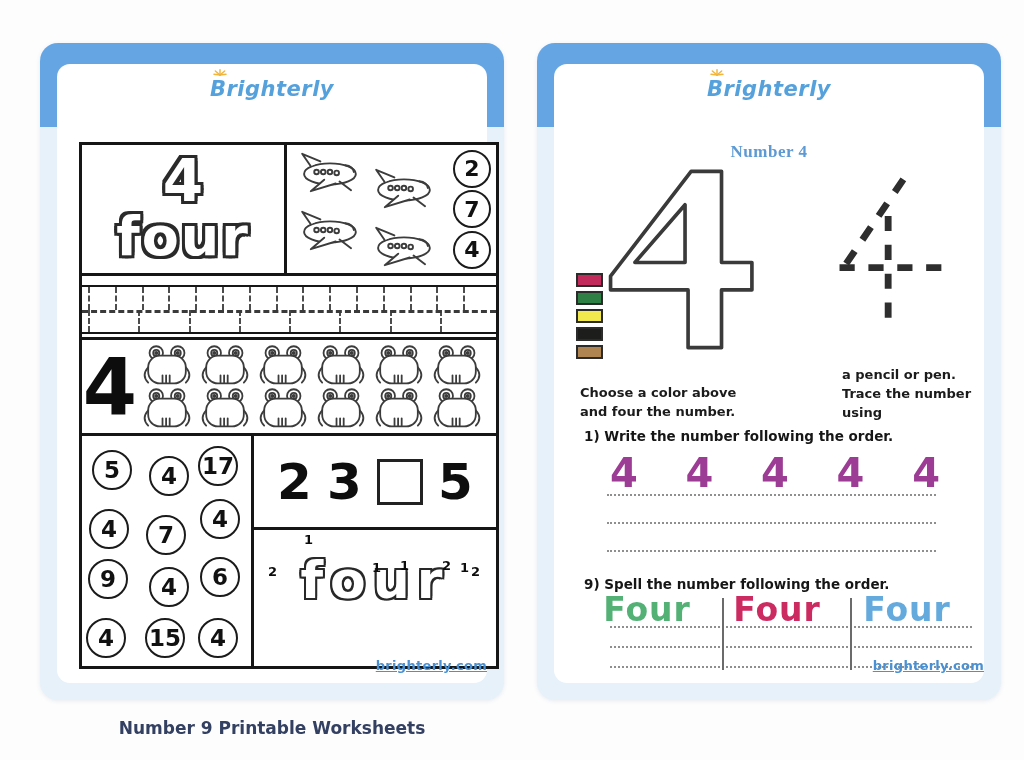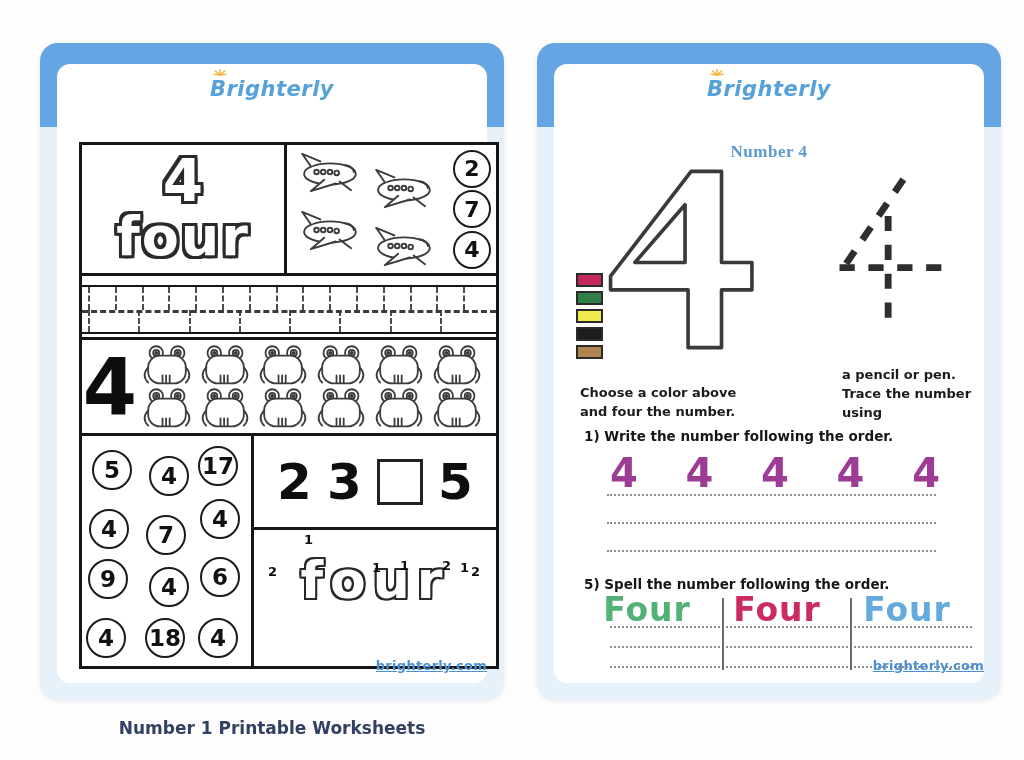--- a/index.html
+++ b/index.html
@@ -295,21 +295,21 @@
           <span class="circle">5</span>
               <span class="circle">4</span>
               <span class="circle">17</span>
               <span class="circle">4</span>
               <span class="circle">7</span>
               <span class="circle">4</span>
               <span class="circle">9</span>
               <span class="circle">4</span>
               <span class="circle">6</span>
               <span class="circle">4</span>
-              <span class="circle">18</span>
+              <span class="circle">15</span>
               <span class="circle">4</span>
             </div>
           <div class="cellD">
             <div class="seqcell">
               <span class="num">2</span>
               <span class="num">3</span>
               <span class="blank"></span>
               <span class="num">5</span>
             </div>
             <div class="tracecell">
@@ -375,21 +375,21 @@
           <span>4</span>
           <span>4</span>
           <span>4</span>
         </div>
       <div class="q1-lines">
         <div class="dotline"></div>
       <div class="dotline"></div>
           <div class="dotline"></div>
         </div>
 
-      <div class="q-label q2-label">5) Spell the number following the order.</div>
+      <div class="q-label q2-label">9) Spell the number following the order.</div>
       <div class="spellblock">
         <div class="spellwords">
 
         <span style="color: rgb(83, 177, 117);">Four</span>
             <span style="color: rgb(204, 43, 98);">Four</span>
             <span style="color: rgb(100, 170, 221);">Four</span>
           </div>
         <div class="spell-lines">
           <div class="dotline"></div>
         <div class="dotline"></div>
@@ -398,14 +398,14 @@
         <div class="vdiv d1"></div>
         <div class="vdiv d2"></div>
       </div>
 
       <div class="sitelink">
         <a href="#">brighterly.com</a>
       </div>
     </div>
   </div>
 
-  <div class="caption left">Number 1 Printable Worksheets</div>
+  <div class="caption left">Number 9 Printable Worksheets</div>
 </div>
 
 </body></html>

